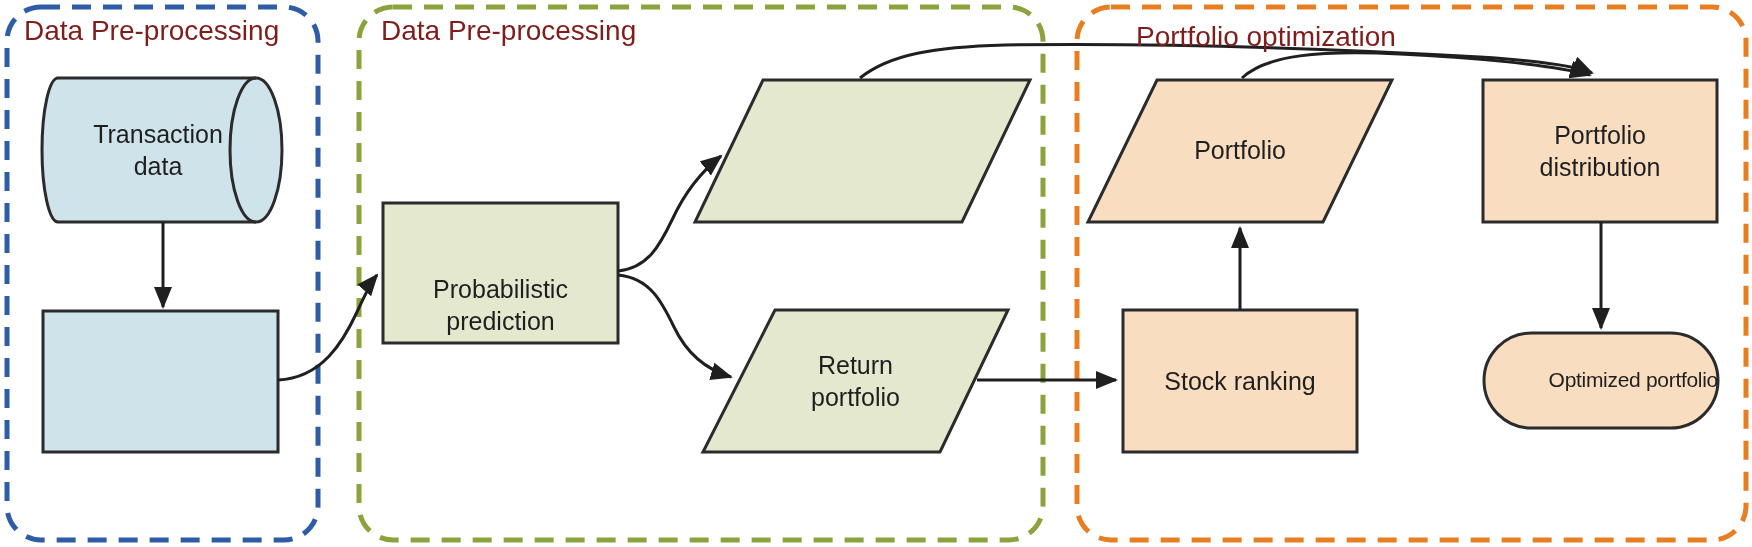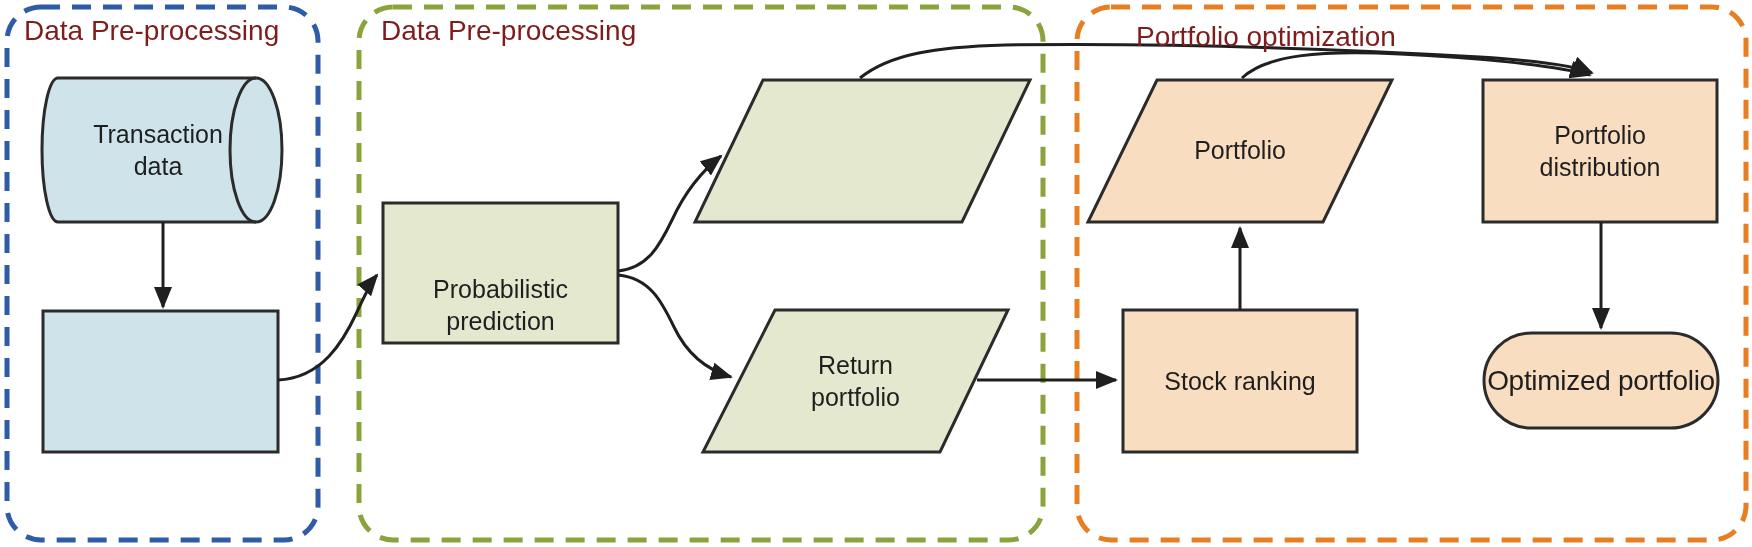--- a/index.html
+++ b/index.html
@@ -18,21 +18,21 @@
   .cap-line{fill:none;stroke:#2b2b2b;stroke-width:3;}
   .label{
     position:absolute;
     display:flex;flex-direction:column;align-items:center;justify-content:center;
     text-align:center;color:#1f1f1f;font-size:25px;line-height:1.28;
   }
   .label span{display:block;}
   .sec-title{
     position:absolute;color:#7f1d1d;font-size:28px;white-space:nowrap;
   }
-  .label-tight{font-size:28px;letter-spacing:-0.3px;white-space:nowrap;}
+  .label-tight{font-size:21px;letter-spacing:-0.3px;white-space:nowrap;align-items:flex-end;}
 </style>
 </head>
 <body>
 
 <div class="stage">
 
   <svg width="1752" height="547" viewBox="0 0 1752 547">
     <defs>
       <marker id="ah" markerUnits="userSpaceOnUse" markerWidth="24" markerHeight="20" refX="20" refY="9" orient="auto">
         <path d="M0,0 L22,9 L0,18 Z" fill="#1f1f1f"></path>

